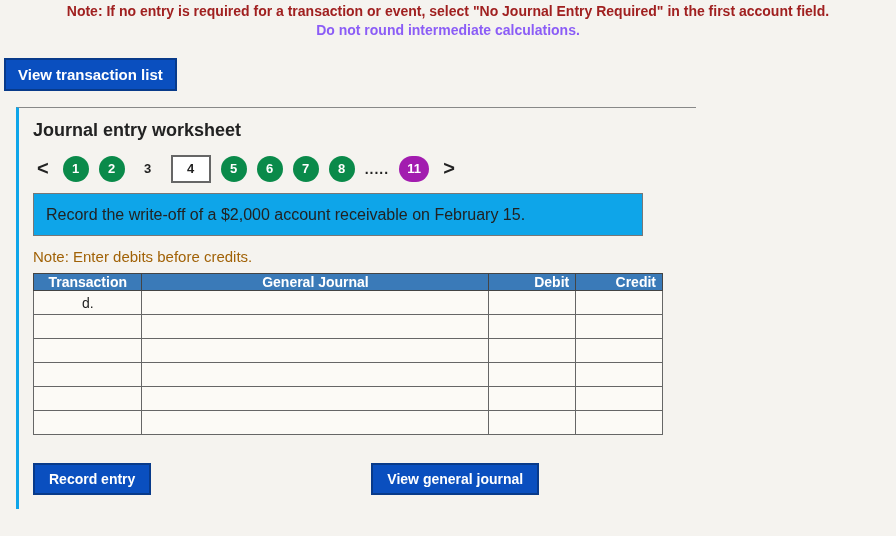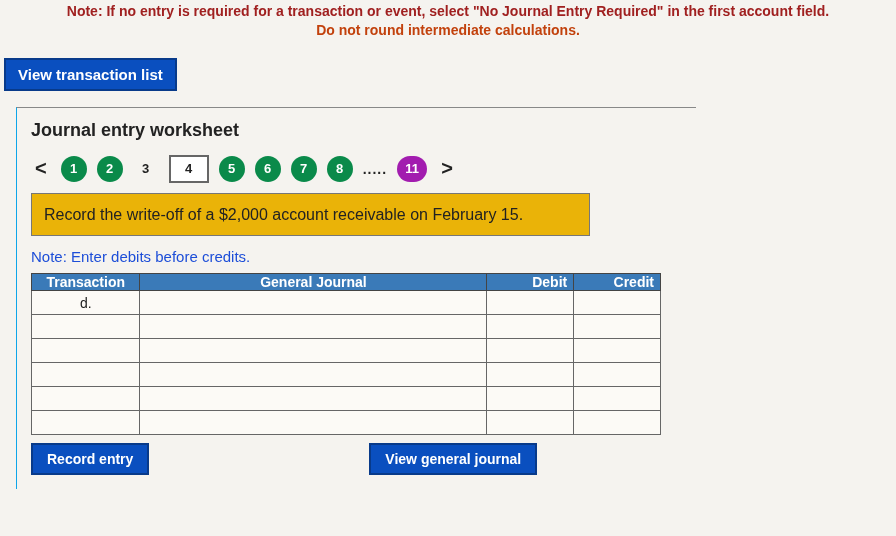--- a/index.html
+++ b/index.html
@@ -13,37 +13,37 @@
     overflow: hidden;
     position: relative;
   }
   .top-instructions {
     padding: 2px 8px 10px 8px;
     font-size: 14px;
     line-height: 1.35;
     text-align: center;
   }
   .red-text { color: #a02020; font-weight: bold; }
-  .black-text { color: #c2410c; font-weight: bold; }
+  .black-text { color: #8b5cf6; font-weight: bold; }
   .view-tx-btn {
     display: inline-block;
     background: #0a4fbf;
     color: #fff;
     font-weight: bold;
     border: 2px solid #083a8a;
     padding: 6px 12px;
     margin: 8px 0 0 4px;
     font-size: 15px;
     cursor: pointer;
   }
   .worksheet {
     margin: 16px 0 0 16px;
     width: 680px;
     border-top: 1px solid #888;
-    border-left: 1px solid #0ea5e9;
+    border-left: 3px solid #0ea5e9;
     padding: 12px 14px 14px 14px;
     background: #f5f3ef;
   }
   .ws-title {
     font-weight: bold;
     font-size: 18px;
     margin-bottom: 14px;
   }
   .stepper {
     display: flex;
@@ -74,29 +74,29 @@
     background: #fff;
     border: 2px solid #666;
     border-radius: 0;
     width: 40px;
     height: 28px;
   }
   .step.last { background: #a21caf; color: #fff; width: 30px; border-radius: 14px; }
   .dots { font-weight: bold; letter-spacing: 1px; }
   .instr-box {
     border: 1px solid #777;
-    background: #eab308;
+    background: #0ea5e9;
     padding: 10px 12px;
     font-size: 16px;
     line-height: 1.35;
-    width: 559px;
+    width: 610px;
     margin-bottom: 12px;
   }
   .note {
-    color: #1d4ed8;
+    color: #a16207;
     font-size: 15px;
     margin-bottom: 8px;
   }
   table.journal {
     border-collapse: collapse;
     width: 630px;
   }
   table.journal th {
     background: #3a7ab8;
     color: #fff;
@@ -116,21 +116,21 @@
   .col-gj { width: 320px; }
   .col-amt { width: 80px; text-align: right; }
   .dotted-cell {
     background-image: radial-gradient(#7aa 1px, transparent 1px);
     background-size: 4px 4px;
     background-position: 0 0;
   }
   .btn-row {
     display: flex;
     gap: 220px;
-    margin-top: 8px;
+    margin-top: 28px;
   }
   .action-btn {
     background: #0a4fbf;
     color: #fff;
     font-weight: bold;
     border: 2px solid #083a8a;
     padding: 6px 14px;
     font-size: 14px;
     cursor: pointer;
   }

